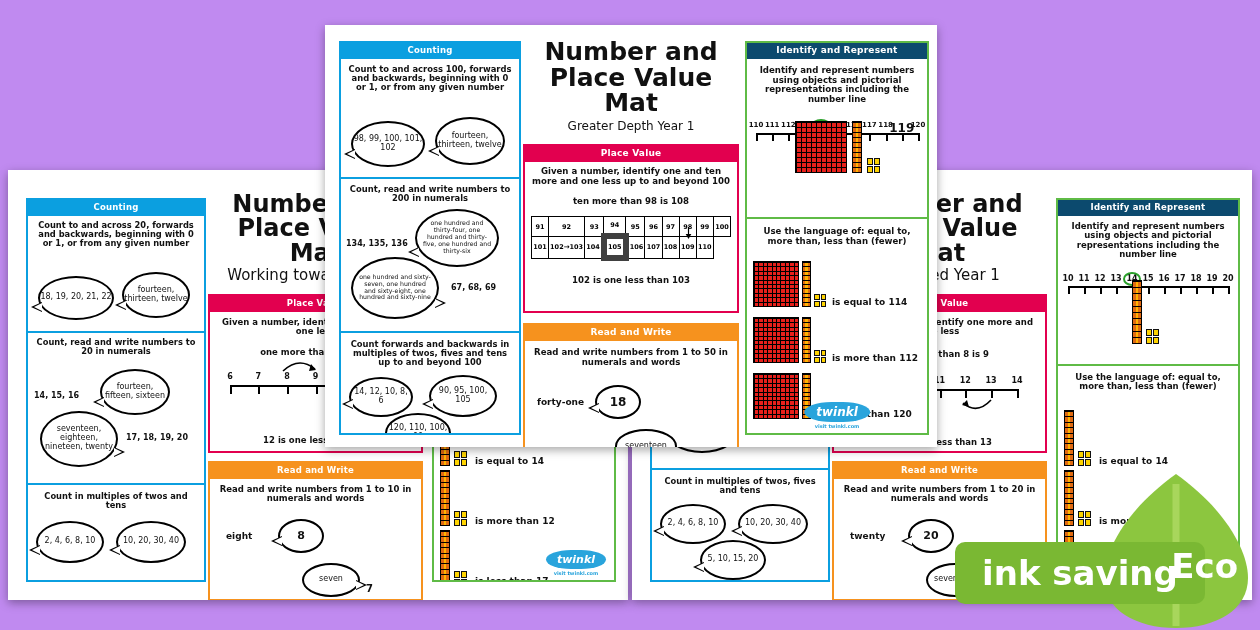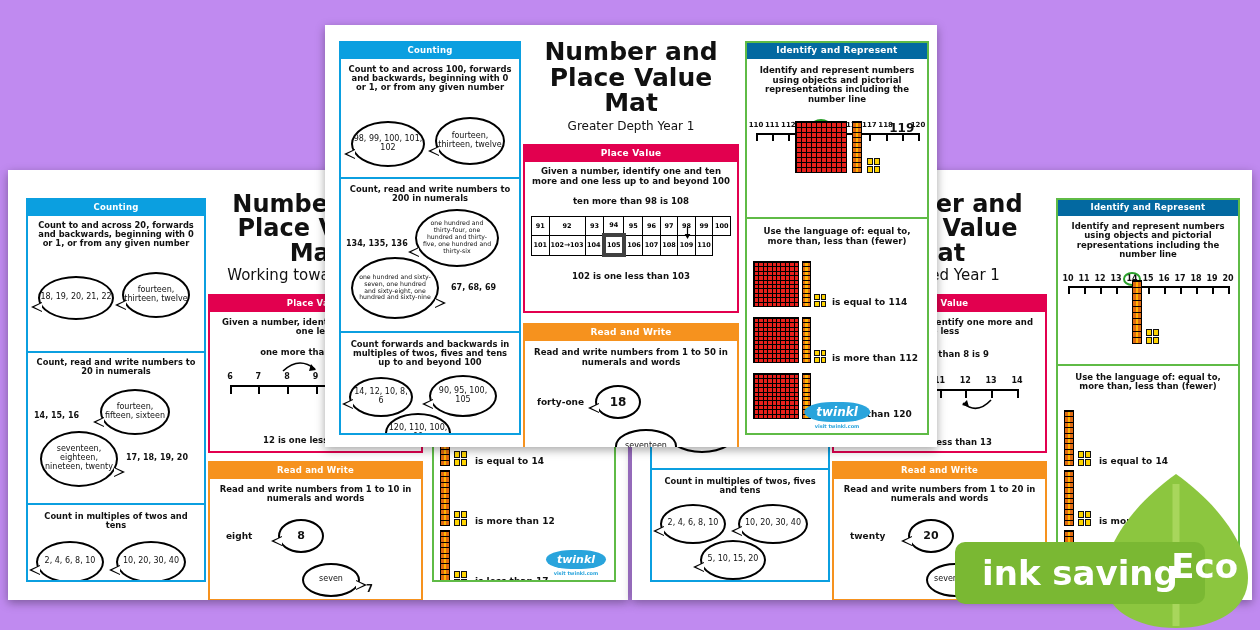--- a/index.html
+++ b/index.html
@@ -26,21 +26,21 @@
   .panel.orange{border-color:#f6921e;}
   .panel.green{border-color:#5fbb46;}
   .phead{
     color:#fff;text-align:center;font-weight:bold;
     letter-spacing:.2px;line-height:1;
     padding:3px 2px 4px;
   }
   .phead.blue{background:#0b9fe0;}
   .phead.pink{background:#e2004f;}
   .phead.orange{background:#f6921e;}
-  .phead.green{background:#0369a1;}
+  .phead.green{background:#0c4a6e;}
   .pbody{flex:1;position:relative;padding:3px 4px;box-sizing:border-box;}
   .divider{height:2px;background:#0b9fe0;width:100%;}
   .divider.green{background:#5fbb46;}
 
   .stmt{text-align:center;font-weight:bold;line-height:1.12;color:#111;}
   .plain{text-align:center;color:#111;}
   .lbl{color:#111;font-weight:bold;}
 
   
   .mtitle{font-weight:bold;text-align:center;color:#111;line-height:1.02;}
@@ -104,21 +104,21 @@
 </head>
 <body>
 
 <div class="stage">
 
   <div class="mat" id="left-mat" style="left:8px;top:170px;width:620px;height:430px;">
 
     <div class="panel blue" style="position:absolute;left:18px;top:28px;width:176px;height:380px;">
       <div class="phead blue" style="font-size:8.5px;">Counting</div>
 
-      <div class="pbody" style="height:135px;flex:none;">
+      <div class="pbody" style="height:115px;flex:none;">
         <div class="stmt" style="font-size:8.3px;padding:2px 2px 0;">Count to and across 20, forwards and backwards, beginning with 0 or 1, or from any given number</div>
         <div class="bub tl" style="left:10px;top:60px;width:76px;height:44px;font-size:8px;">
           <span>18, 19, 20, 21, 22</span>
             <i class="tail"></i>
         </div>
         <div class="bub tl" style="left:94px;top:56px;width:68px;height:46px;font-size:8px;">
           <span>fourteen, thirteen, twelve</span>
             <i class="tail"></i>
         </div>
       </div>
@@ -550,21 +550,21 @@
               </td>
               <td style="border:1px solid #000;width:19px;height:14px;text-align:center;">99</td>
               <td style="border:1px solid #000;width:19px;height:14px;text-align:center;">100</td>
             </tr>
             <tr>
               <td style="border:1px solid #000;height:14px;text-align:center;">101</td>
               <td style="border:1px solid #000;height:14px;text-align:left;position:relative;white-space:nowrap;">
                 <span>102</span><span style="font-size:7px;">→</span><span>103</span>
               </td>
               <td style="border:1px solid #000;height:14px;text-align:center;">104</td>
-              <td style="border:4px solid #404040;height:14px;text-align:center;">105</td>
+              <td style="border:6px solid #404040;height:14px;text-align:center;">105</td>
               <td style="border:1px solid #000;height:14px;text-align:center;">106</td>
               <td style="border:1px solid #000;height:14px;text-align:center;">107</td>
               <td style="border:1px solid #000;height:14px;text-align:center;">108</td>
               <td style="border:1px solid #000;height:14px;text-align:center;">109</td>
               <td style="border:1px solid #000;height:14px;text-align:center;">110</td>
             </tr>
           </tbody>
             </table>
 
           <div class="plain" style="font-size:8.6px;font-weight:bold;margin-top:14px;">102 is one less than 103</div>

